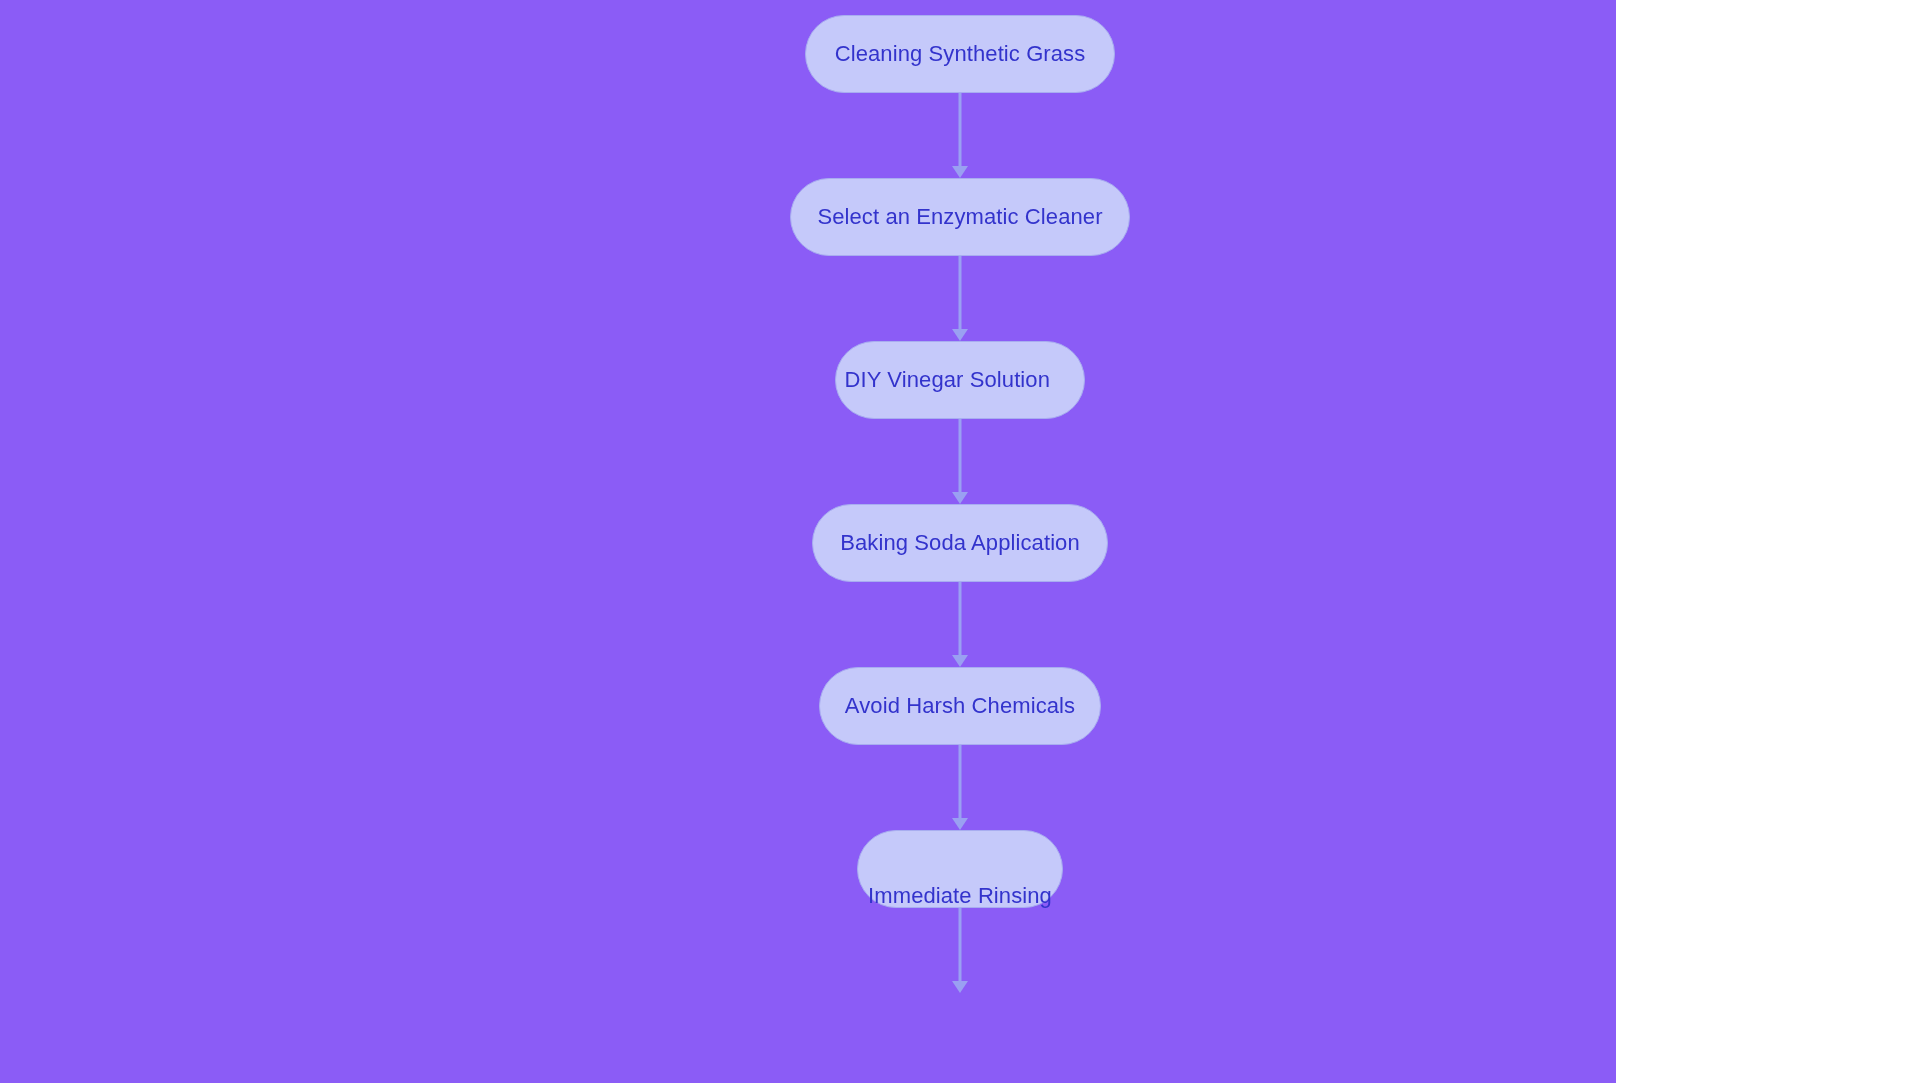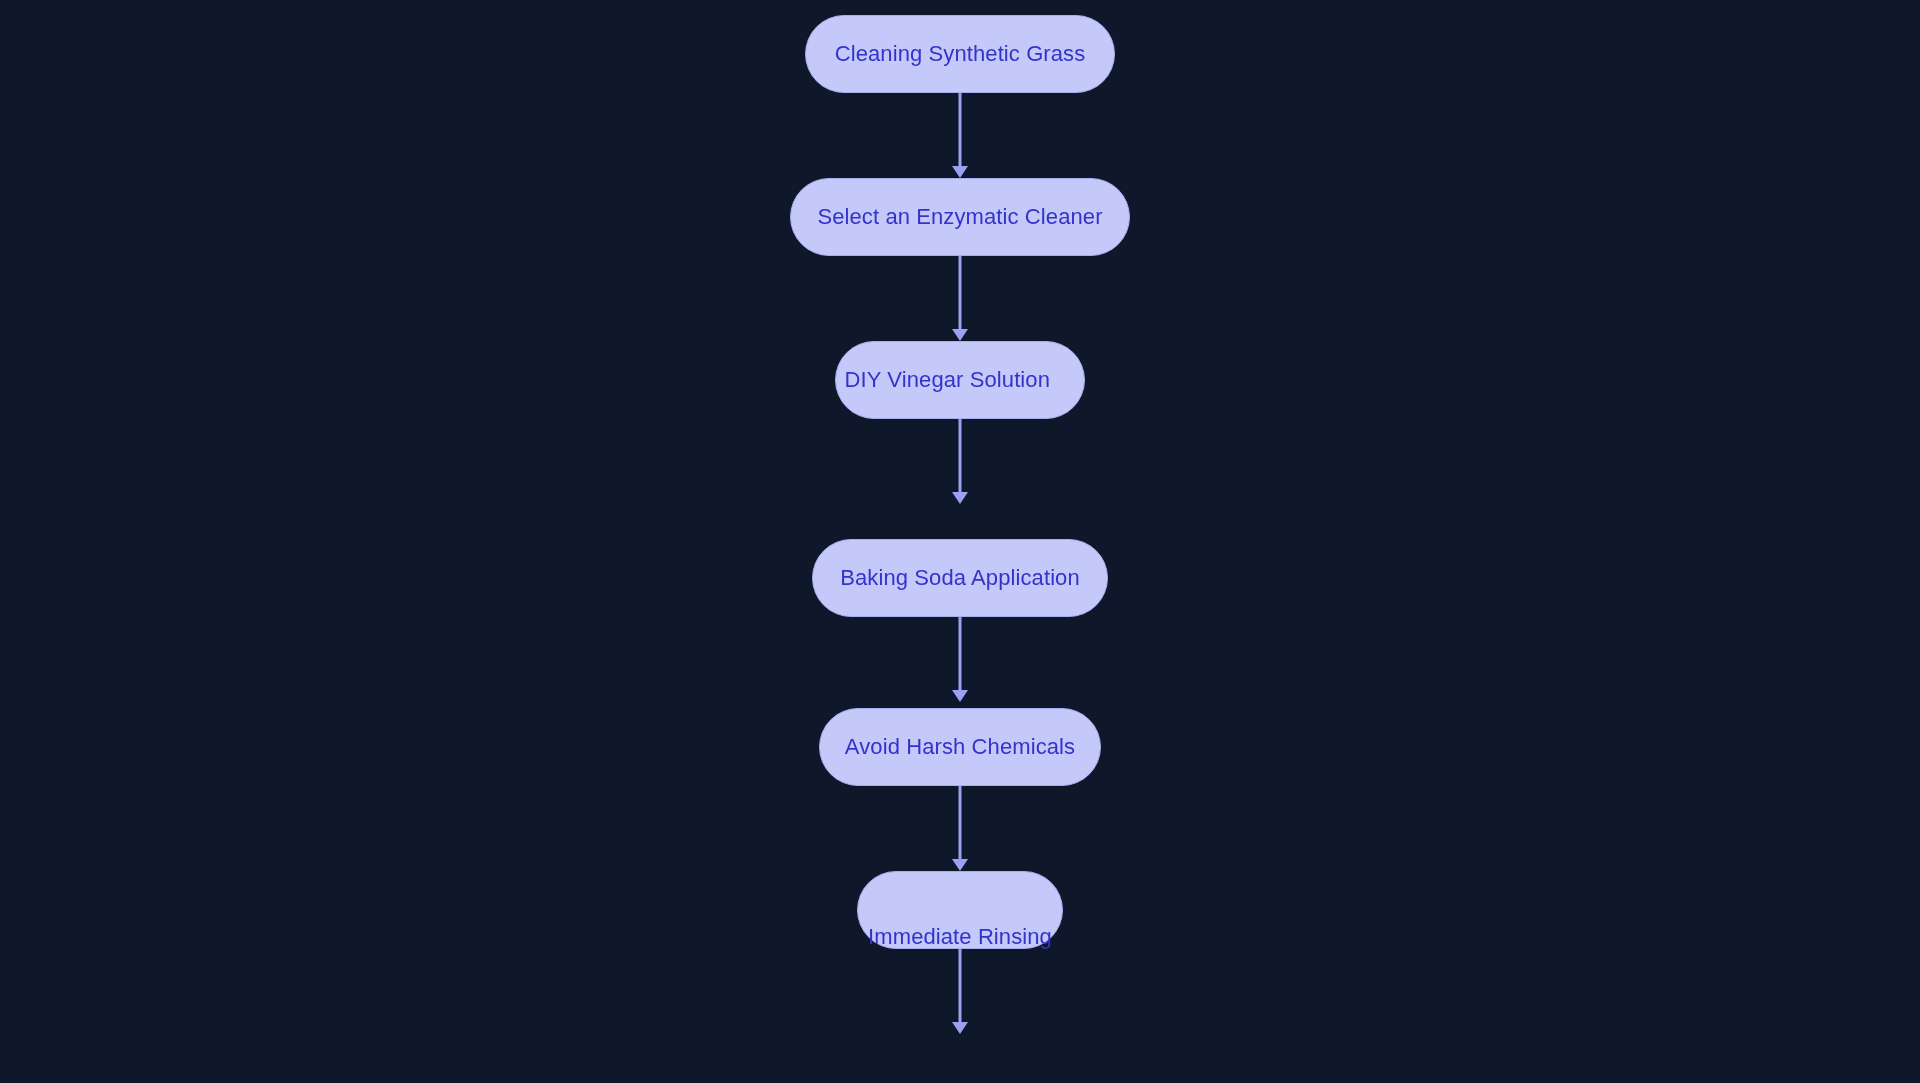--- a/index.html
+++ b/index.html
@@ -9,23 +9,23 @@
   }
   body {
     width: 1920px;
     height: 1083px;
     font-family: "Liberation Sans", sans-serif;
     overflow: hidden;
   }
 
   #flowchart {
     position: relative;
-    width: 1920px;
+    width: 1616px;
     height: 1083px;
-    background: #0f172a;
+    background: #8b5cf6;
   }
 
   .flow-column {
     position: absolute;
     left: 0;
     top: 0;
     width: 1920px;
     height: 1083px;
     display: flex;
     flex-direction: column;
@@ -51,22 +51,22 @@
     line-height: 1;
     color: #3333cc;
     white-space: nowrap;
     letter-spacing: 0.1px;
   }
 
   
   .n0 { width: 310px; }
   .n1 { width: 340px; }
   .n2 { width: 250px; justify-content: flex-end; }
-  .n3 { width: 296px; margin-top: 35px; }
-  .n4 { width: 282px; margin-top: 6px; }
+  .n3 { width: 296px; }
+  .n4 { width: 282px; }
   .n5 { width: 206px; align-items: flex-end; }
   .n6 { width: 272px; }
 
   .connector {
     position: relative;
     width: 16px;
     height: 85px;
     flex: 0 0 auto;
   }
   .connector .stem {

